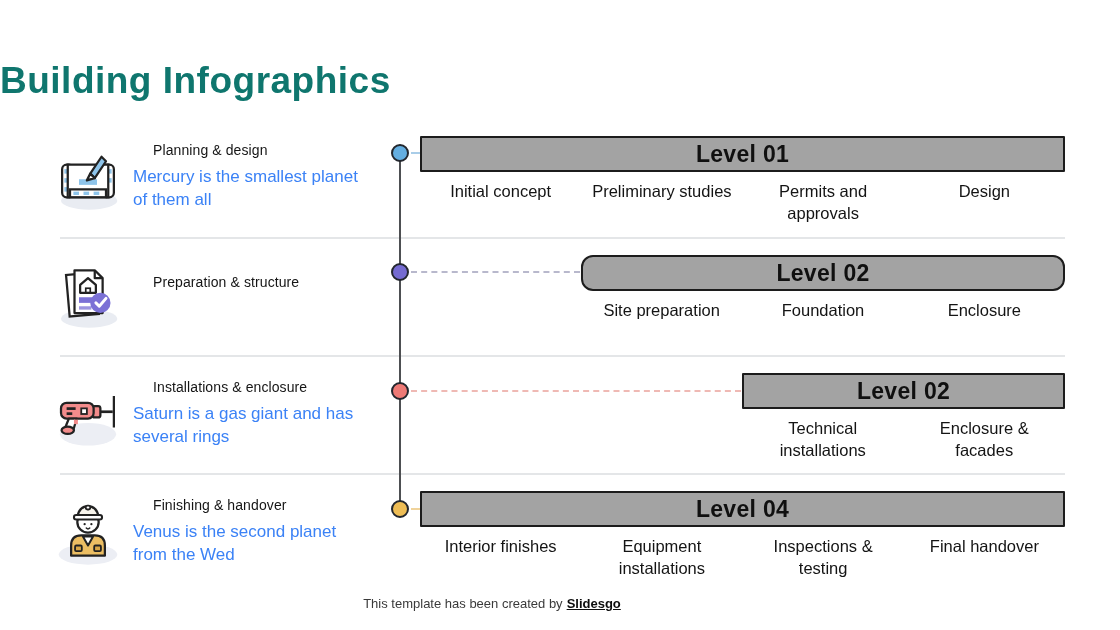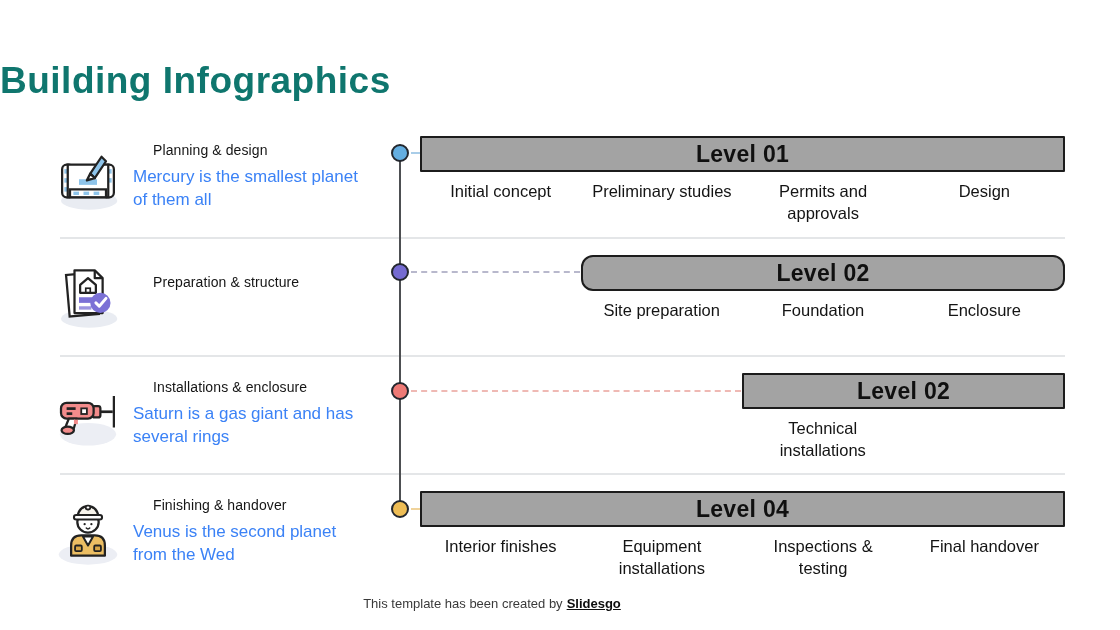--- a/index.html
+++ b/index.html
@@ -184,20 +184,21 @@
     <div class="item">Permits and approvals</div>
     <div class="item">Design</div>
   </div>
   <div class="items g2">
     <div class="item">Site preparation</div>
     <div class="item">Foundation</div>
     <div class="item">Enclosure</div>
   </div>
   <div class="items g3">
     <div class="item">Technical installations</div>
+    <div class="item">Enclosure &amp; facades</div>
   </div>
   <div class="items g4">
     <div class="item">Interior finishes</div>
     <div class="item">Equipment installations</div>
     <div class="item">Inspections &amp; testing</div>
     <div class="item">Final handover</div>
   </div>
 
   <div class="footer">
     <span>This template has been created by</span><span class="brand">Slidesgo</span>

